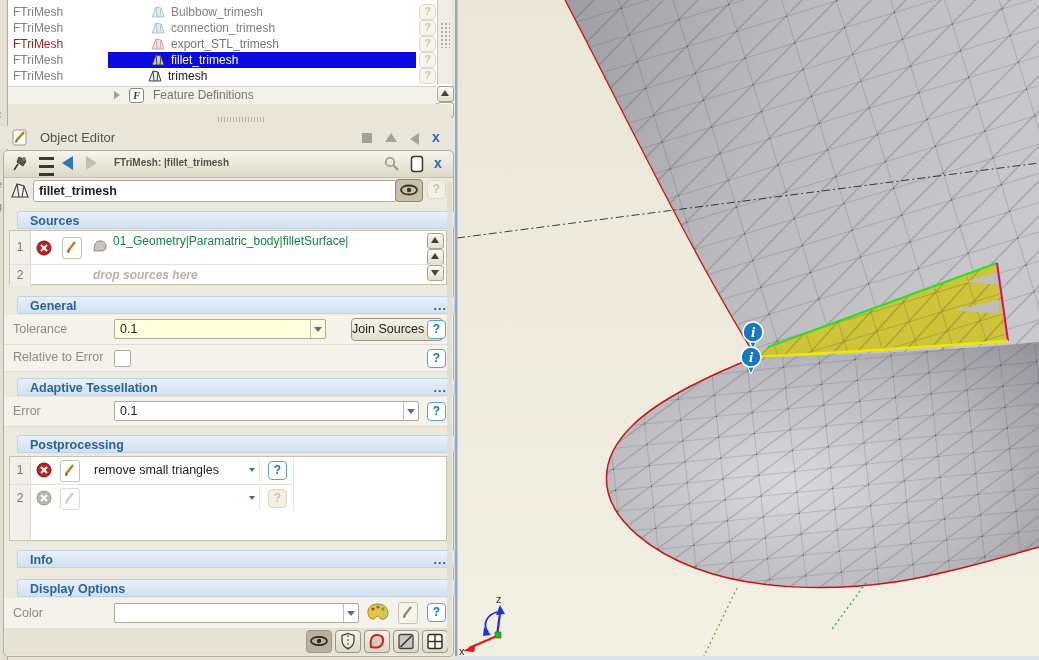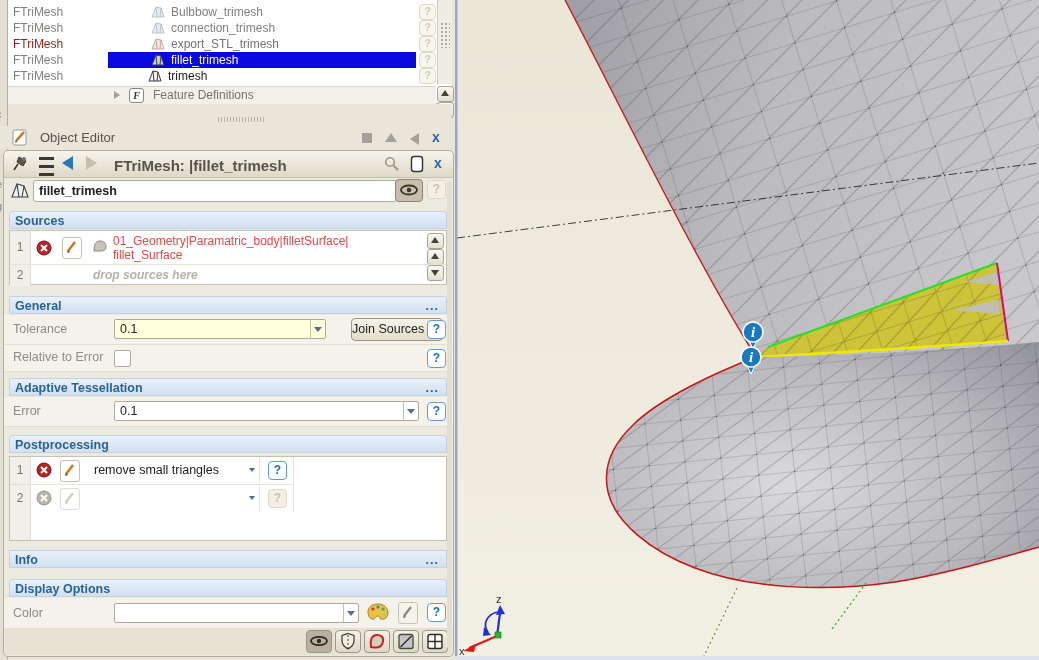--- a/index.html
+++ b/index.html
@@ -37,33 +37,33 @@
   #oe-header{left:0;top:126px;width:455px;height:23px;background:#e9e5d9;color:#55534b;font-size:13px;}
   #oe-header .t{position:absolute;left:40px;top:4px;text-align:right;}
   .hbtn{position:absolute;top:7px;width:12px;height:12px;}
   .sq{background:#a3a19a;width:10px;height:10px;}
   .gtri-up{width:0;height:0;border-left:6px solid transparent;border-right:6px solid transparent;border-bottom:9px solid #a3a19a;}
   .gtri-left{width:0;height:0;border-top:6px solid transparent;border-bottom:6px solid transparent;border-right:9px solid #a3a19a;}
   .xclose{color:#2f63b5;font-weight:bold;font-size:14px;line-height:12px;}
   
   #panel{left:3px;top:150px;width:449px;height:505px;background:#ecead e;background:#eceade;border:1px solid #b2ae9f;border-radius:5px;}
   #ptoolbar{position:absolute;left:0;top:0;width:449px;height:26px;background:linear-gradient(#f7f4eb,#ddd9c8);border-bottom:1px solid #c5c1b1;border-radius:5px 5px 0 0;}
-  #ptoolbar .t{position:absolute;left:110px;top:6px;font-weight:bold;color:#55534b;font-size:15px;}
+  #ptoolbar .t{position:absolute;left:110px;top:6px;font-weight:bold;color:#55534b;font-size:10px;}
   .blue-left{width:0;height:0;border-top:7px solid transparent;border-bottom:7px solid transparent;border-right:11px solid #2a7ab8;}
   .beige-right{width:0;height:0;border-top:7px solid transparent;border-bottom:7px solid transparent;border-left:11px solid #c3bfae;}
   .hamburger{width:15px;height:13px;border-top:3px solid #3a3831;border-bottom:3px solid #3a3831;background:linear-gradient(#3a3831,#3a3831) center/100% 3px no-repeat;}
   
   #name-row{position:absolute;left:0;top:28px;width:449px;height:26px;}
   #name-input{position:absolute;left:29px;top:1px;width:352px;height:20px;border:1px solid #aeaa9c;border-radius:3px;background:#fff;font-weight:bold;font-size:12.5px;color:#222;padding:0 5px;font-family:inherit;}
   .toolbtn{position:absolute;border:1px solid #9a968a;border-radius:4px;background:linear-gradient(#f6f3ea,#e2deca);}
   .toolbtn.pressed{background:#c9c0ab;border-color:#8a8678;}
   .qhelp{position:absolute;width:17px;height:17px;border:1.5px solid #5aa0dc;border-radius:4px;background:#fff;color:#1a70c8;font-weight:bold;text-align:center;line-height:16px;font-size:12px;}
   .qhelp.off{border:1px solid #ddd9c6;background:#f3f0e3;color:#c9c4ae;line-height:17px;}
   
-  .sechdr{position:absolute;left:5px;width:438px;height:18px;background:linear-gradient(#e9f0f9,#d2e0f0);border:1px solid #c2d2e4;border-radius:3px 3px 0 0;color:#2a6496;font-weight:bold;font-size:12.5px;line-height:18px;padding-left:5px;box-sizing:border-box;}
+  .sechdr{position:absolute;left:13px;width:438px;height:18px;background:linear-gradient(#e9f0f9,#d2e0f0);border:1px solid #c2d2e4;border-radius:3px 3px 0 0;color:#2a6496;font-weight:bold;font-size:12.5px;line-height:18px;padding-left:12px;box-sizing:border-box;}
   .more{position:absolute;right:7px;top:0;color:#2a6496;font-weight:bold;letter-spacing:1px;}
   .whitebox{position:absolute;left:5px;width:438px;background:#fff;border:1px solid #c6c2b2;box-sizing:border-box;}
   .numcell{position:absolute;left:0;top:0;width:20px;height:100%;background:#f1efe9;border-right:1px solid #e0ddd2;color:#77756b;text-align:center;}
   .row-label{position:absolute;left:9px;color:#8e8c82;font-size:12.5px;}
   .field{position:absolute;height:20px;background:#fff;border:1px solid #aeaa9c;border-radius:2px;box-sizing:border-box;font-size:12.5px;color:#222;line-height:18px;padding-left:5px;}
   .field.yellow{background:#ffffdc;}
   .ddarr{position:absolute;right:0;top:0;width:14px;height:100%;border-left:1px solid #c5c1b1;}
   .ddarr:after{content:"";position:absolute;left:3px;top:7px;width:0;height:0;border-left:4px solid transparent;border-right:4px solid transparent;border-top:5px solid #5a6b8c;}
   .formrow{position:absolute;left:0;width:449px;background:#f4f2eb;border-bottom:1px solid #e2dfd2;}
   .checkbox{position:absolute;width:15px;height:15px;background:#fff;border:1px solid #b0aca0;border-radius:2px;}
@@ -214,23 +214,22 @@
     </svg>
     <div class="pbtn" style="left:52px;top:6px">
       <svg width="18" height="20">
           <path d="M5,13 L12,4" stroke="#c87818" stroke-width="2.4"></path>
           <path d="M4,15 L7,14 L5,12 Z" fill="#553f1d"></path>
         </svg>
     </div>
     <svg class="abs" style="left:82px;top:8px" width="16" height="14">
       <path d="M2,12 C2,5 4,2 8,2 C12,2 14,4 14,8 C14,11 12,12 8,12 Z" fill="#c9c5b8" stroke="#8a867a"></path>
     </svg>
-    <div class="abs" style="left:103px;top:3px;font-size:12px;color:#ef4444;line-height:14px">
+    <div class="abs" style="left:103px;top:3px;font-size:12px;color:#15803d;line-height:14px">
       <div>01_Geometry|Paramatric_body|filletSurface|</div>
-      <div>fillet_Surface</div>
     </div>
     <div class="sbtn" style="left:417px;top:2px">
         <div class="tri-up"></div>
       </div>
     <div class="sbtn" style="left:417px;top:18px">
         <div class="tri-up"></div>
       </div>
     <div class="sbtn" style="left:417px;top:34px">
         <div class="tri-down"></div>
       </div>

